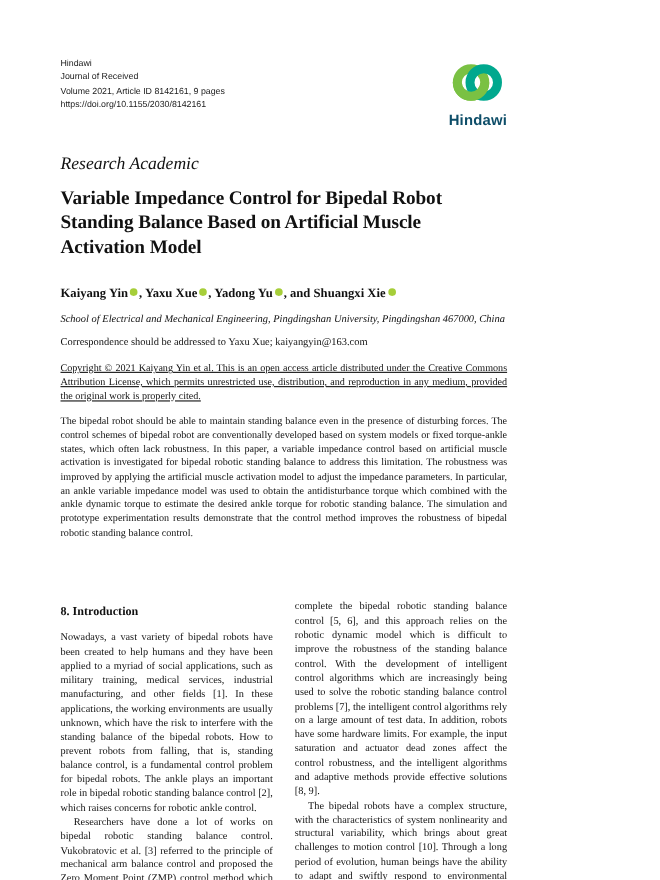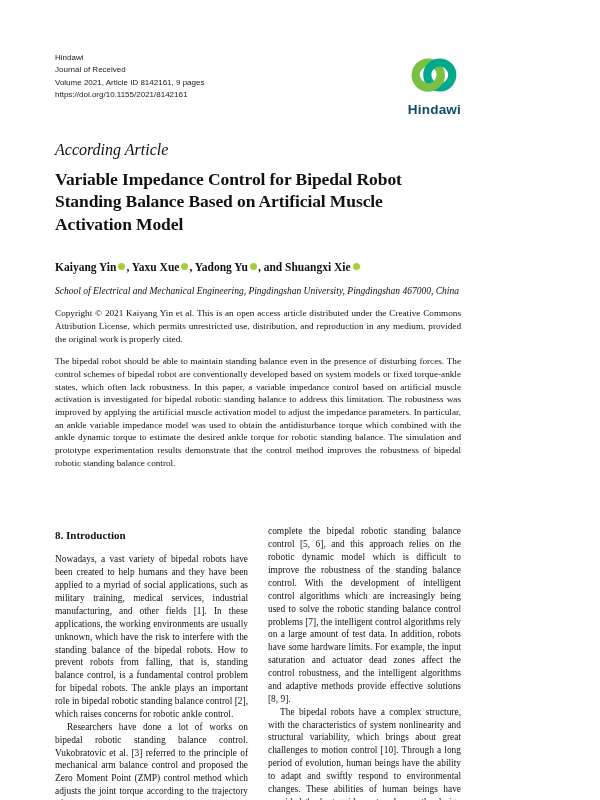--- a/index.html
+++ b/index.html
@@ -14,62 +14,63 @@
   .logo-block { display:flex; flex-direction:column; align-items:center; margin-top:-2px; }
   .wordmark { font-family:"Liberation Sans", sans-serif; font-weight:bold; font-size:13.5px; color:#0d4d68; margin-top:2px; letter-spacing:.2px; }
 
   
   .article-type { font-style:italic; font-size:16px; margin-top:24px; }
   .title { font-weight:bold; font-size:17.5px; line-height:1.28; margin-top:9px; letter-spacing:-.1px; }
   .authors { font-weight:bold; font-size:11.5px; margin-top:26px;font-family:Liberation Serif, serif; }
   .orcid { display:inline-block; width:7px; height:7px; border-radius:50%; margin:0 1px 0 2px; vertical-align:1px; }
   .affiliation { font-style:italic; font-size:9.5px; margin-top:13px; }
   .meta-line { font-size:9.5px; margin-top:11px; }
-  .copyright { font-size:9.2px; margin-top:11px; text-align:justify; line-height:1.38; }
+  .copyright { font-size:9.2px; margin-top:11px; text-align:justify; line-height:1.38;text-decoration:underline; }
   .abstract { font-size:9.2px; margin-top:10px; text-align:justify; line-height:1.38; hyphens:auto; }
 
   
   .body-columns { display:flex; gap:20px; margin-top:56px; }
   .col { width:235px; font-size:9.4px; line-height:1.37; text-align:justify; hyphens:auto; }
   .col h2 { font-size:11px; font-weight:bold; margin:3px 0 10px 0; }
   .col p { margin:0; }
   .col p.indent { text-indent:12px; }
 </style>
 </head>
 <body>
 
 <div class="page">
 
   <header class="masthead">
     <div class="pub-info">
       <div>Hindawi</div>
       <div>Journal of Received</div>
       <div>Volume 2021, Article ID 8142161, 9 pages</div>
-      <div class="doi">https://doi.org/10.1155/2021/8142161</div>
+      <div class="doi">https://doi.org/10.1155/2030/8142161</div>
     </div>
     <div class="logo-block">
       <svg width="50" height="50" viewBox="0 0 52 52">
         <circle cx="20" cy="26" r="13" fill="none" stroke="#7ac143" stroke-width="8.5"></circle>
         <circle cx="32" cy="26" r="13" fill="none" stroke="#00a88e" stroke-width="8.5"></circle>
         <circle cx="20" cy="26" r="13" fill="none" stroke="#7ac143" stroke-width="8.5" stroke-dasharray="41 82"></circle>
       </svg>
       <div class="wordmark">Hindawi</div>
     </div>
   </header>
 
-  <div class="article-type">According Article</div>
+  <div class="article-type">Research Academic</div>
 
   <h1 class="title">Variable Impedance Control for Bipedal Robot Standing Balance Based on Artificial Muscle Activation Model</h1>
 
   <div class="authors">
     <span><span>Kaiyang Yin</span><span class="orcid" style="background:#a6ce39;"></span><span>, </span></span><span><span>Yaxu Xue</span><span class="orcid" style="background:#a6ce39;"></span><span>, </span></span><span><span>Yadong Yu</span><span class="orcid" style="background:#a6ce39;"></span><span>, and </span></span><span><span>Shuangxi Xie</span><span class="orcid" style="background:#a6ce39;"></span></span>
   </div>
 
   <div class="affiliation">School of Electrical and Mechanical Engineering, Pingdingshan University, Pingdingshan 467000, China</div>
 
+  <div class="meta-line">Correspondence should be addressed to Yaxu Xue; kaiyangyin@163.com</div>
 
 
 
   <p class="copyright">Copyright © 2021 Kaiyang Yin et al. This is an open access article distributed under the Creative Commons Attribution License, which permits unrestricted use, distribution, and reproduction in any medium, provided the original work is properly cited.</p>
 
   <p class="abstract">The bipedal robot should be able to maintain standing balance even in the presence of disturbing forces. The control schemes of bipedal robot are conventionally developed based on system models or fixed torque-ankle states, which often lack robustness. In this paper, a variable impedance control based on artificial muscle activation is investigated for bipedal robotic standing balance to address this limitation. The robustness was improved by applying the artificial muscle activation model to adjust the impedance parameters. In particular, an ankle variable impedance model was used to obtain the antidisturbance torque which combined with the ankle dynamic torque to estimate the desired ankle torque for robotic standing balance. The simulation and prototype experimentation results demonstrate that the control method improves the robustness of bipedal robotic standing balance control.</p>
 
   <main class="body-columns">
     <section class="col">
       <h2>8. Introduction</h2>

